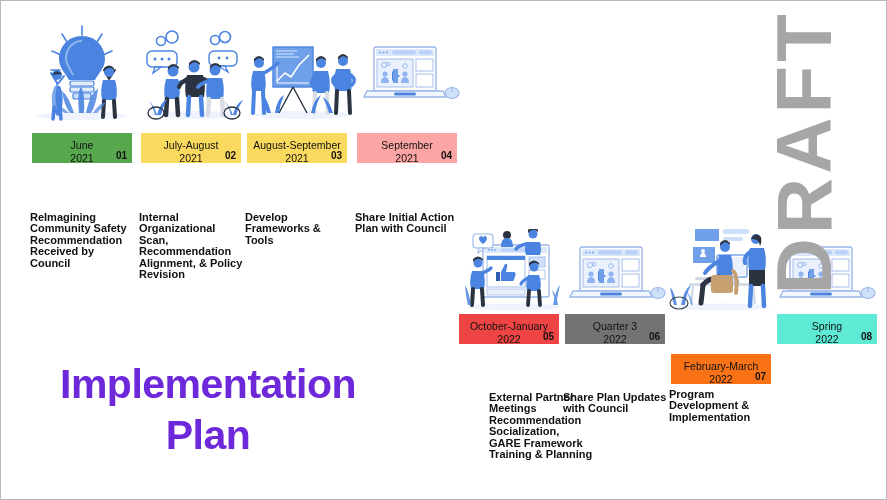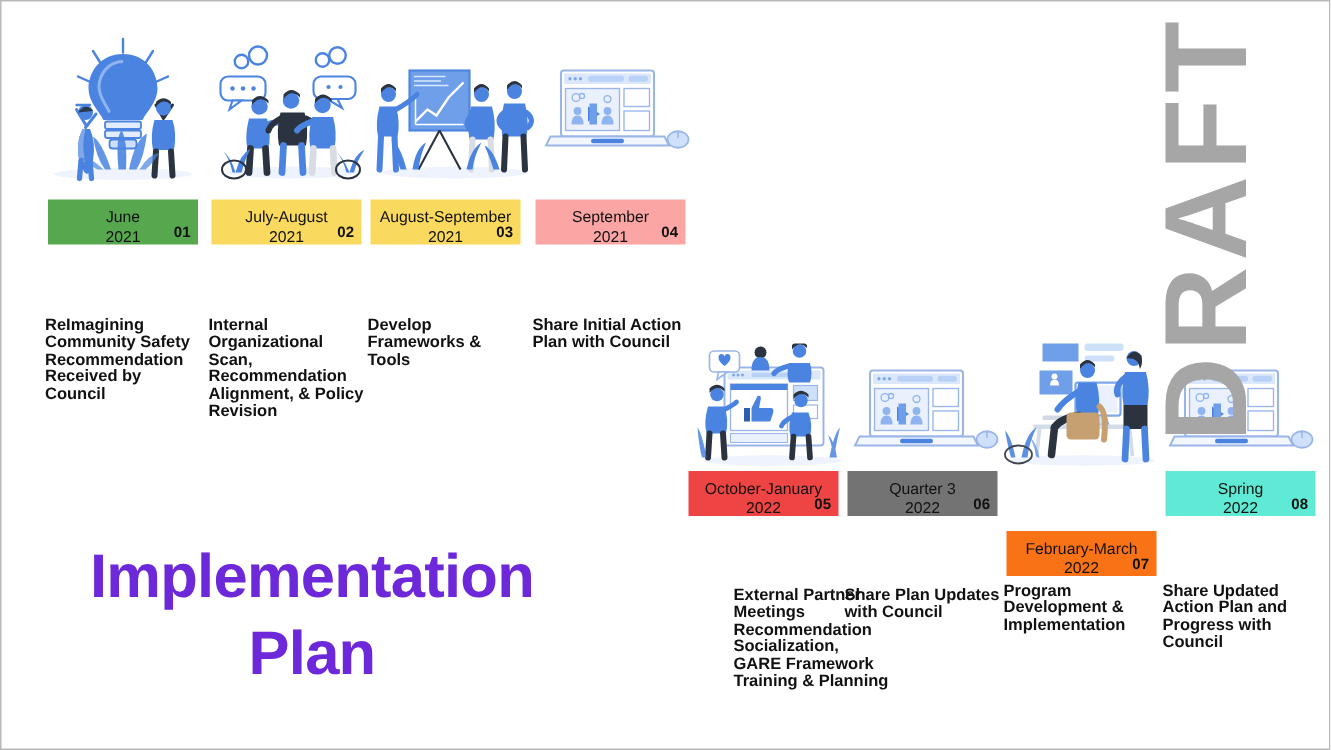--- a/index.html
+++ b/index.html
@@ -472,20 +472,19 @@
   </div>
   <div class="card" style="left:776px; top:313px; background:#5eead4;">
     <div class="card-label">Spring
 2022</div>
     <div class="card-num">08</div>
   </div>
 
   <div class="desc" style="left:456px; top:391px;margin-left:32px;">External Partner Meetings Recommendation Socialization, GARE Framework Training &amp; Planning</div>
   <div class="desc" style="left:562px; top:391px;">Share Plan Updates with Council</div>
   <div class="desc" style="left:668px; top:388px;">Program Development &amp; Implementation</div>
-  <div class="desc" style="left:774px; top:388px;">Share Updated Action Plan and Progress with Council</div>
 
   <div class="slide-title">Implementation
 Plan</div>
 
   <div class="watermark">DRAFT</div>
 
 </div>
 
 </body></html>

